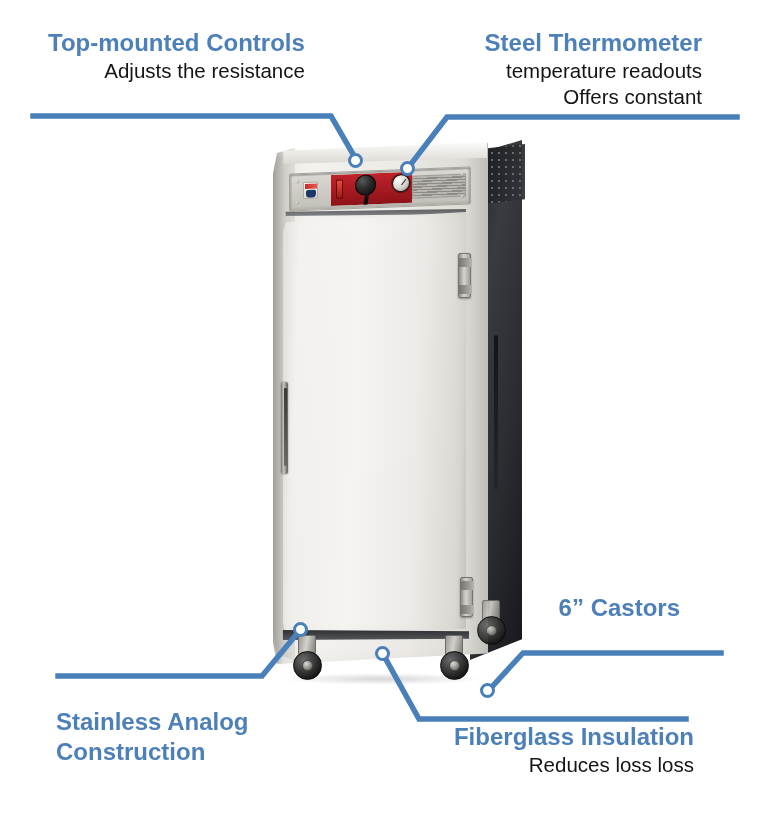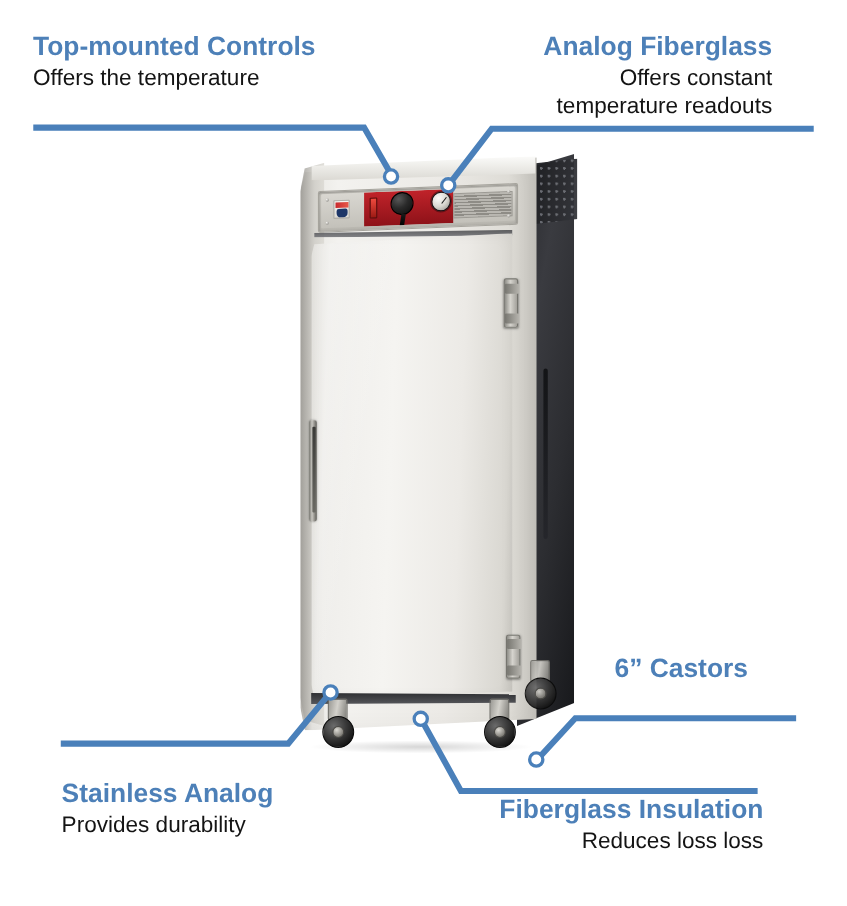--- a/index.html
+++ b/index.html
@@ -26,21 +26,21 @@
   }
   .callout .c-desc {
     color:#141414;
     font-size:20.5px;
     line-height:25.5px;
     font-weight:normal;
   }
   .align-left  { text-align:left; }
   .align-right { text-align:right; }
 
-  #co-top-controls   { left:30px;  top:28px;  }
+  #co-top-controls   { left:48px;  top:28px;text-align:right;  }
   #co-thermometer    { right:68px; top:28px;  }
   #co-castors        { right:90px; top:593px; }
   #co-fiberglass     { right:76px; top:722px; }
   #co-stainless      { left:56px;  top:707px; }
 
   
   #product { position:absolute; left:255px; top:130px; width:270px; height:592px; }
 
   .pz { position:absolute; }
 
@@ -304,36 +304,36 @@
   </svg>
 
   <div class="dot" style="left:348px;  top:153px;"></div>
   <div class="dot" style="left:400px;  top:161px;"></div>
   <div class="dot" style="left:293px;  top:622px;"></div>
   <div class="dot" style="left:375px;  top:646px;"></div>
   <div class="dot" style="left:480px;  top:683px;"></div>
 
   <div class="callout align-left" id="co-top-controls">
     <div class="c-title">Top-mounted Controls</div>
-    <div class="c-desc">Offers the temperature</div>
+    <div class="c-desc">Adjusts the resistance</div>
   </div>
 
   <div class="callout align-right" id="co-thermometer">
-    <div class="c-title">Analog Fiberglass</div>
+    <div class="c-title">Steel Thermometer</div>
+    <div class="c-desc">temperature readouts</div>
     <div class="c-desc">Offers constant</div>
-    <div class="c-desc">temperature readouts</div>
   </div>
 
   <div class="callout align-right" id="co-castors">
     <div class="c-title">6” Castors</div>
   </div>
 
   <div class="callout align-right" id="co-fiberglass">
     <div class="c-title">Fiberglass Insulation</div>
     <div class="c-desc">Reduces loss loss</div>
   </div>
 
   <div class="callout align-left" id="co-stainless">
     <div class="c-title">Stainless Analog</div>
-    <div class="c-desc">Provides durability</div>
+    <div class="c-title">Construction</div>
   </div>
 
 </div>
 
 </body></html>

